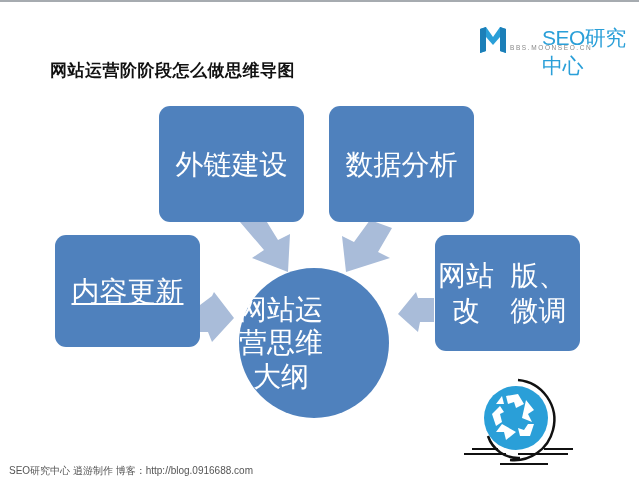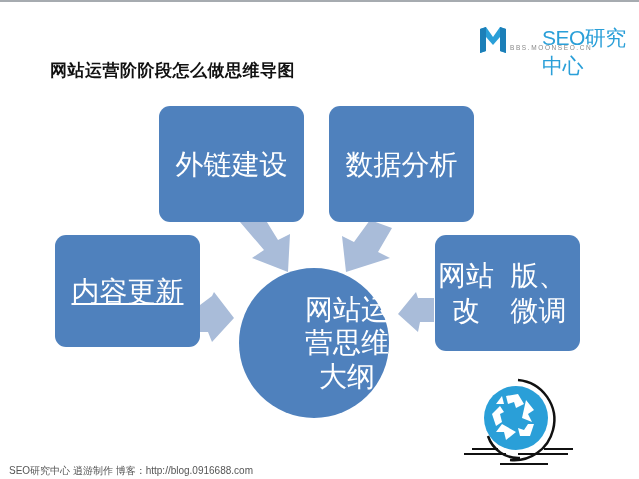--- a/index.html
+++ b/index.html
@@ -28,21 +28,21 @@
   }
   .box {
     position: absolute; background: #4f81bd; border-radius: 11px;
     color: #ffffff; display: flex; align-items: center; justify-content: center;
     font-family: "DejaVu Sans", "Liberation Sans", sans-serif;
     font-size: 28px; text-align: center; line-height: 1.25;
   }
   .circle {
     position: absolute; left: 239px; top: 268px; width: 150px; height: 150px;
     border-radius: 50%; background: #4f81bd; color: #fff;
-    display: flex; align-items: center; justify-content: flex-end;
+    display: flex; align-items: center; justify-content: flex-start;
     font-size: 28px; line-height: 1.2; text-align: center;
     font-family: "DejaVu Sans", "Liberation Sans", sans-serif;
   }
   .arrows { position: absolute; left: 0; top: 0; }
   .footer {
     position: absolute; left: 9px; top: 464px; font-size: 10px; color: #555;
     font-family: "Liberation Sans", sans-serif;
   }
   .recycle { position: absolute; left: 458px; top: 374px; }
 </style>

